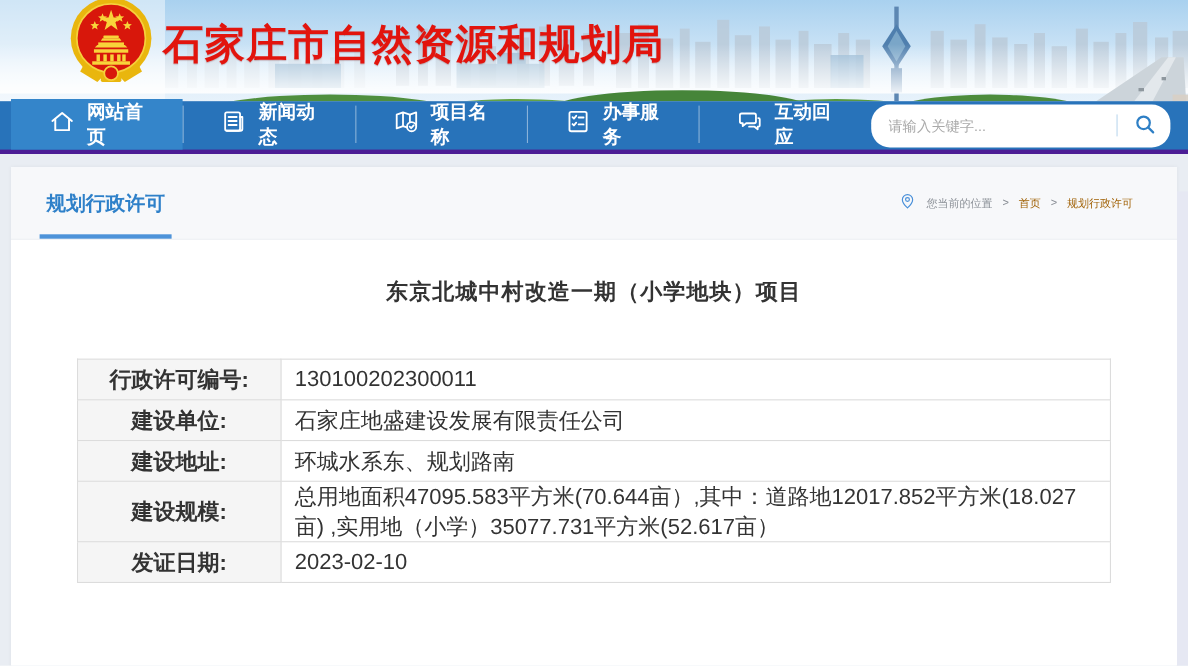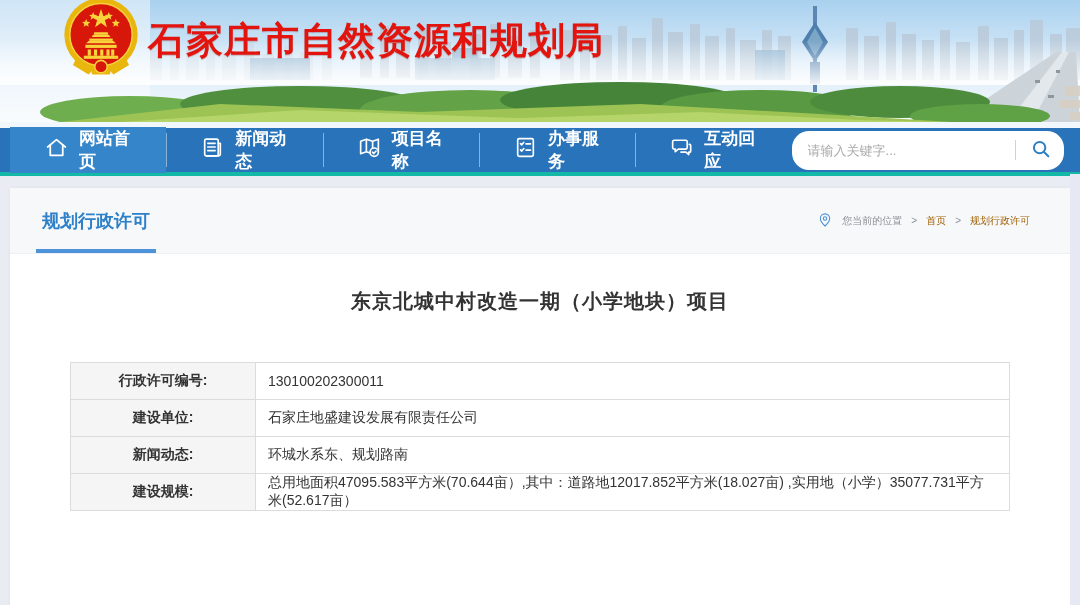--- a/index.html
+++ b/index.html
@@ -1,29 +1,29 @@
 <!DOCTYPE html>
 <html><head>
 <meta charset="utf-8">
 <style>
   * { margin:0; padding:0; box-sizing:border-box; }
   html,body { width:1080px; height:605px; overflow:hidden;
     font-family:"Liberation Sans","DejaVu Sans",sans-serif; background:#e9edf3; }
 
   
-  .site-header { position:relative; width:1080px; height:128px; overflow:hidden;
+  .site-header { position:relative; width:1080px; height:92px; overflow:hidden;
     background:linear-gradient(180deg,#aed3f0 0%,#d8eaf8 45%,#f2f8fd 100%); }
   .scene { position:absolute; inset:0; }
   .emblem { position:absolute; left:62px; top:-2px; width:78px; height:78px; }
   .site-title { position:absolute; left:148px; top:16px; font-size:37px; font-weight:bold;
     color:#e2140d; letter-spacing:1px; text-shadow:0 1px 1px rgba(120,0,0,.25); white-space:nowrap; }
 
   
   .nav { position:relative; width:1080px; height:48px; background:#2873ba;
-    border-bottom:4px solid #14b8a6; display:flex; align-items:center; }
+    border-bottom:4px solid #4c1d95; display:flex; align-items:flex-end; }
   .nav-items { display:flex; align-items:stretch; padding-left:10px; }
   .nav-item { display:flex; align-items:center; gap:10px; padding:0 34px; cursor:pointer;
     color:#fff; font-size:17px; font-weight:bold; position:relative; }
   .nav-item.active { background:#3485ca; }
   .nav-item + .nav-item::before { content:""; position:absolute; left:0; top:6px; bottom:6px;
     width:1px; background:rgba(255,255,255,.45); }
   .nav-item svg { width:25px; height:25px; }
   .nav-search { margin-left:auto; margin-right:16px; align-self:center; width:296px; height:39px;
     background:#fff; border-radius:17px; display:flex; align-items:center; padding:0 6px 0 16px; }
   .nav-search input { flex:1; border:none; outline:none; font-size:13px; color:#555;
@@ -46,21 +46,21 @@
   .section-tab::after { content:""; position:absolute; left:-6px; right:-6px; bottom:0; height:4px;
     background:#4e93d9; }
   .crumb { display:flex; align-items:center; gap:9px; color:#8a8f96; font-size:10px; }
   .crumb svg { width:16px; height:16px; }
   .crumb a { color:#a16207; text-decoration:none; cursor:pointer; }
 
   
   .content { padding-top:34px; }
   .doc-title { text-align:center; font-size:20px; font-weight:bold; color:#333; letter-spacing:1px; }
   .info-table { margin:47px auto 0 auto; width:940px; border-collapse:collapse; }
-  .info-table td { border:1px solid #dcdcdc; height:37px; font-size:14px; color:#333; }
+  .info-table td { border:1px solid #dcdcdc; height:37px; font-size:20px; color:#333; }
   .info-table td.lbl { width:185px; background:#f5f5f5; text-align:center; font-weight:bold; }
   .info-table td.val { padding:0 12px; }
 </style>
 </head>
 <body>
 
 <div class="site-header">
   <svg class="scene" viewBox="0 0 1080 122" preserveAspectRatio="none" aria-hidden="true">
     <defs>
       <linearGradient id="sky" x1="0" y1="0" x2="0" y2="1">
@@ -310,24 +310,28 @@
       <tbody>
         <tr>
           <td class="lbl">行政许可编号:</td>
           <td class="val">130100202300011</td>
         </tr>
         <tr>
           <td class="lbl">建设单位:</td>
           <td class="val">石家庄地盛建设发展有限责任公司</td>
         </tr>
         <tr>
-          <td class="lbl">新闻动态:</td>
+          <td class="lbl">建设地址:</td>
           <td class="val">环城水系东、规划路南</td>
         </tr>
         <tr>
           <td class="lbl">建设规模:</td>
           <td class="val">总用地面积47095.583平方米(70.644亩）,其中：道路地12017.852平方米(18.027亩) ,实用地（小学）35077.731平方米(52.617亩）</td>
+        </tr>
+        <tr>
+          <td class="lbl">发证日期:</td>
+          <td class="val">2023-02-10</td>
         </tr>
       </tbody>
     </table>
   </div>
 </div>
 <div class="right-rail"></div>
 
 </body></html>

